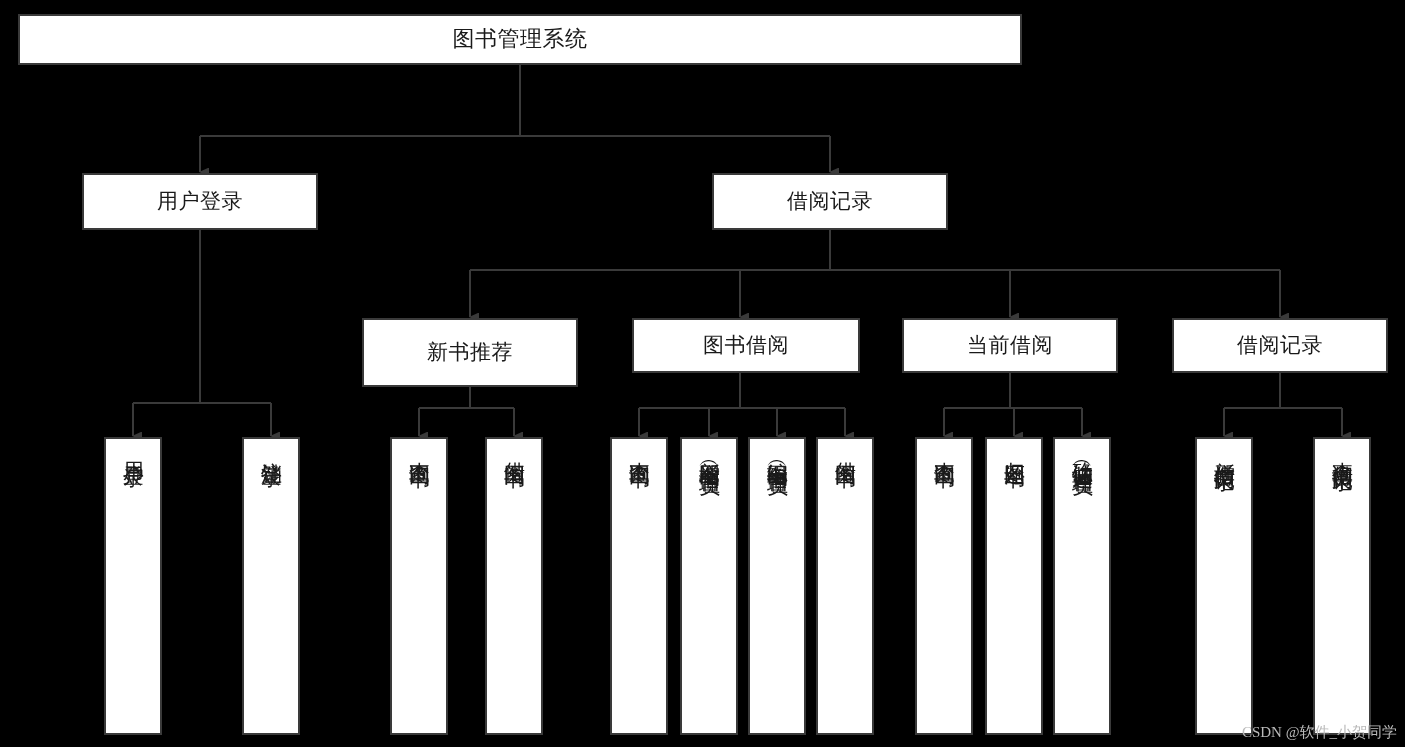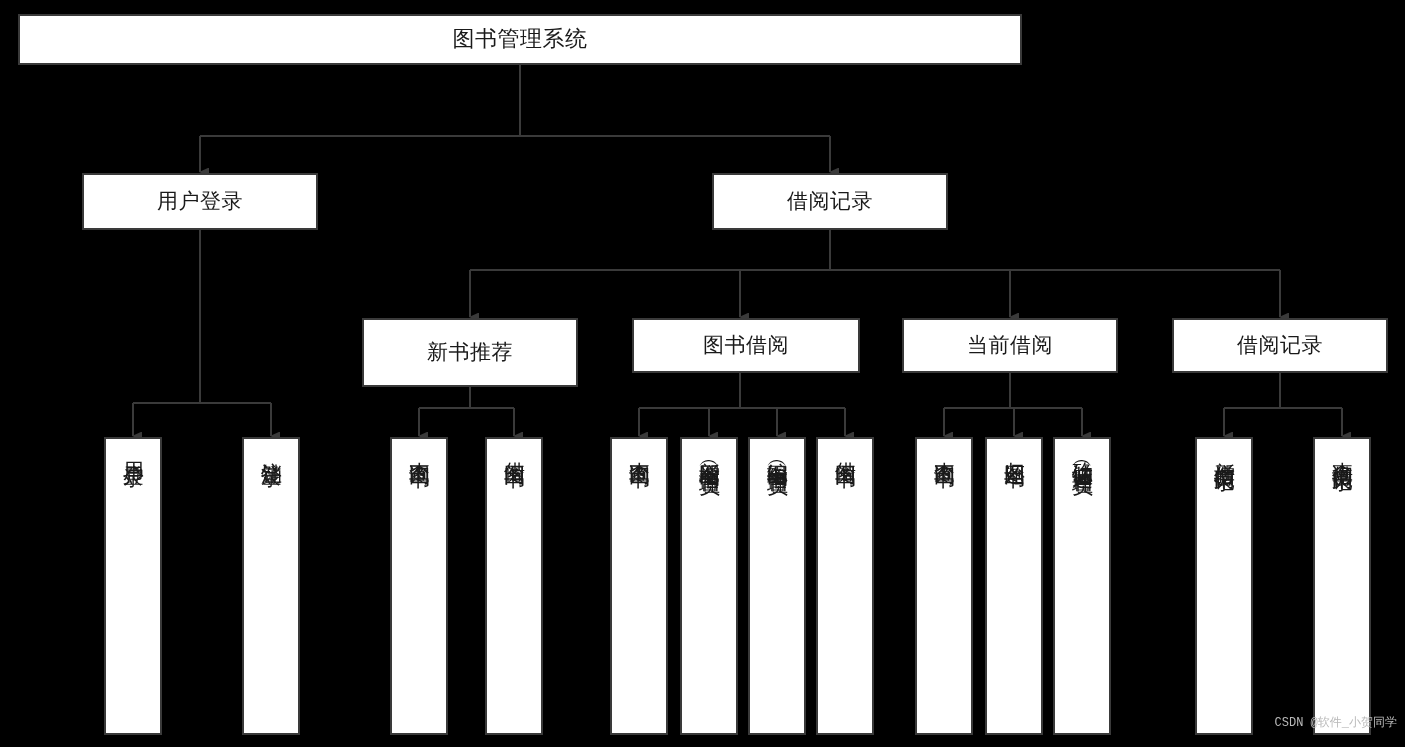--- a/index.html
+++ b/index.html
@@ -58,24 +58,24 @@
   .node-box.vertical .node-label {
     writing-mode: vertical-rl;
     text-orientation: upright;
     font-size: 21px;
     letter-spacing: 2px;
     line-height: 1;
   }
   .watermark {
     position: absolute;
     right: 8px;
-    bottom: 16px;
-    font-size: 12px;
+    bottom: 5px;
+    font-size: 15px;
     color: #b9b9b9;
-    font-family: Liberation Mono, monospace;
+    font-family: Liberation Serif, serif;
     white-space: nowrap;
     pointer-events: none;
   }
 </style>
 </head>
 <body>
 
 <div id="diagram-root">
 
   <svg id="diagram-svg" viewBox="0 0 1405 747" xmlns="http://www.w3.org/2000/svg">

